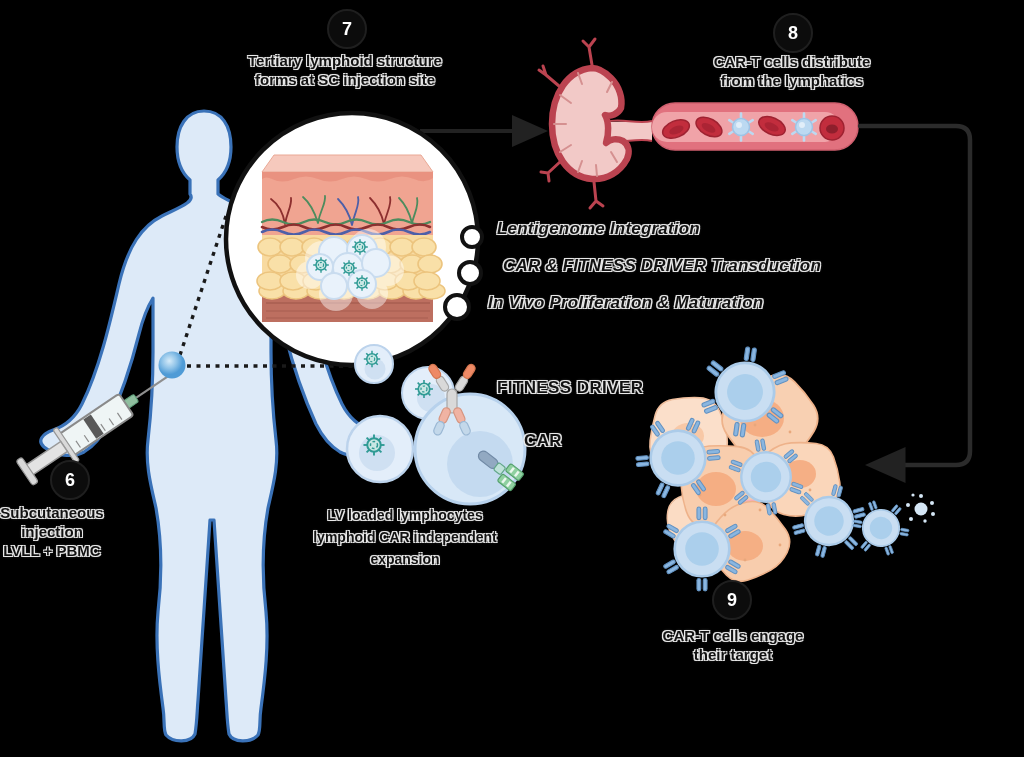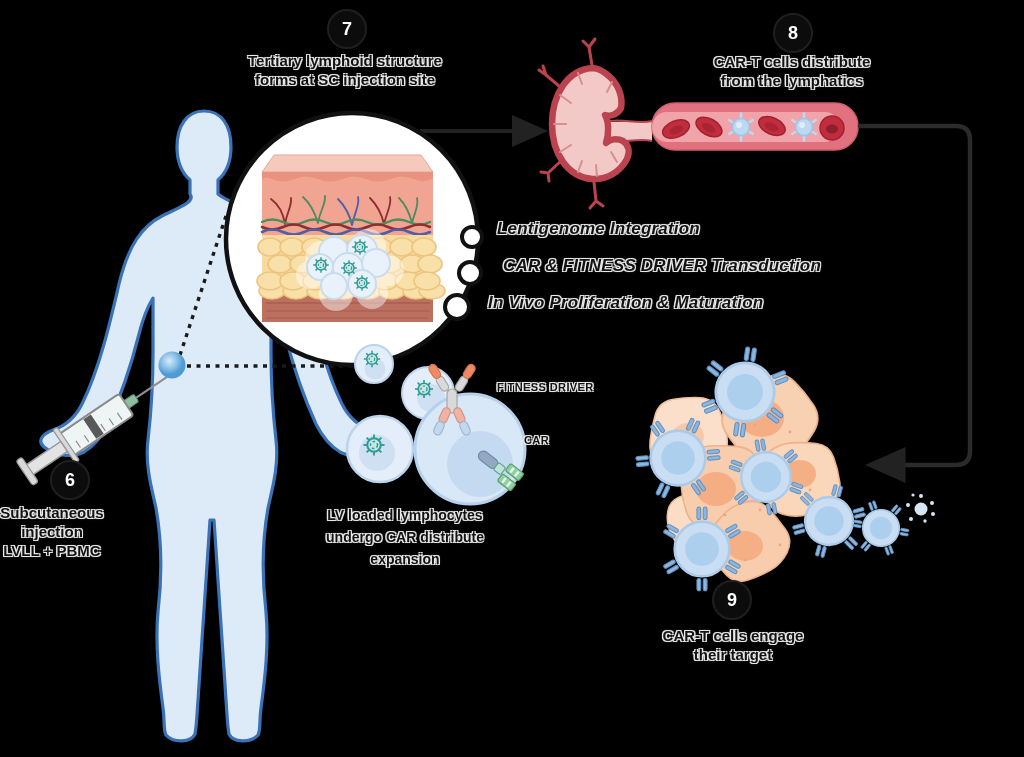--- a/index.html
+++ b/index.html
@@ -8,21 +8,21 @@
   .canvas svg{position:absolute;left:0;top:0;}
   .t{position:absolute;font-weight:700;color:#121212;white-space:nowrap;line-height:19px;
      text-shadow:-1.2px -1.2px 0 rgba(235,235,235,.95),1.2px -1.2px 0 rgba(235,235,235,.95),
                  -1.2px 1.2px 0 rgba(235,235,235,.95),1.2px 1.2px 0 rgba(235,235,235,.95),
                  0 0 3px rgba(255,255,255,.45);}
   .ctr{text-align:center;transform:translateX(-50%);}
   .step{font-size:15px;}
   .ital{}
   .callout{font-size:17px;font-style:italic;letter-spacing:.2px;}
   .note{font-size:14px;line-height:22px;}
-  .tiny{font-size:11px;letter-spacing:.4px;}
+  .tiny{font-size:17px;letter-spacing:.4px;}
   .badge{position:absolute;width:36px;height:36px;border-radius:50%;background:#0c0c0c;
          border:2px solid #1f1f1f;display:flex;align-items:center;justify-content:center;
          color:#fff;font-size:18px;font-weight:700;}
 </style>
 </head>
 <body>
 
 <div class="canvas">
 
 <svg width="1024" height="757" viewBox="0 0 1024 757">
@@ -390,17 +390,17 @@
 
 <div class="t callout" style="left:497px;top:219px">Lentigenome Integration</div>
 <div class="t callout" style="left:503px;top:256px">CAR &amp; FITNESS DRIVER Transduction</div>
 <div class="t callout" style="left:488px;top:293px">In Vivo Proliferation &amp; Maturation</div>
 
 <div class="t tiny" style="left:497px;top:378px">FITNESS DRIVER</div>
 <div class="t tiny" style="left:524px;top:431px">CAR</div>
 
 <div class="t note ctr" style="left:405px;top:504px">
   <div>LV loaded lymphocytes</div>
-  <div>undergo CAR distribute</div>
+  <div>lymphoid CAR independent</div>
   <div>expansion</div>
 </div>
 
 </div>
 
 </body></html>

